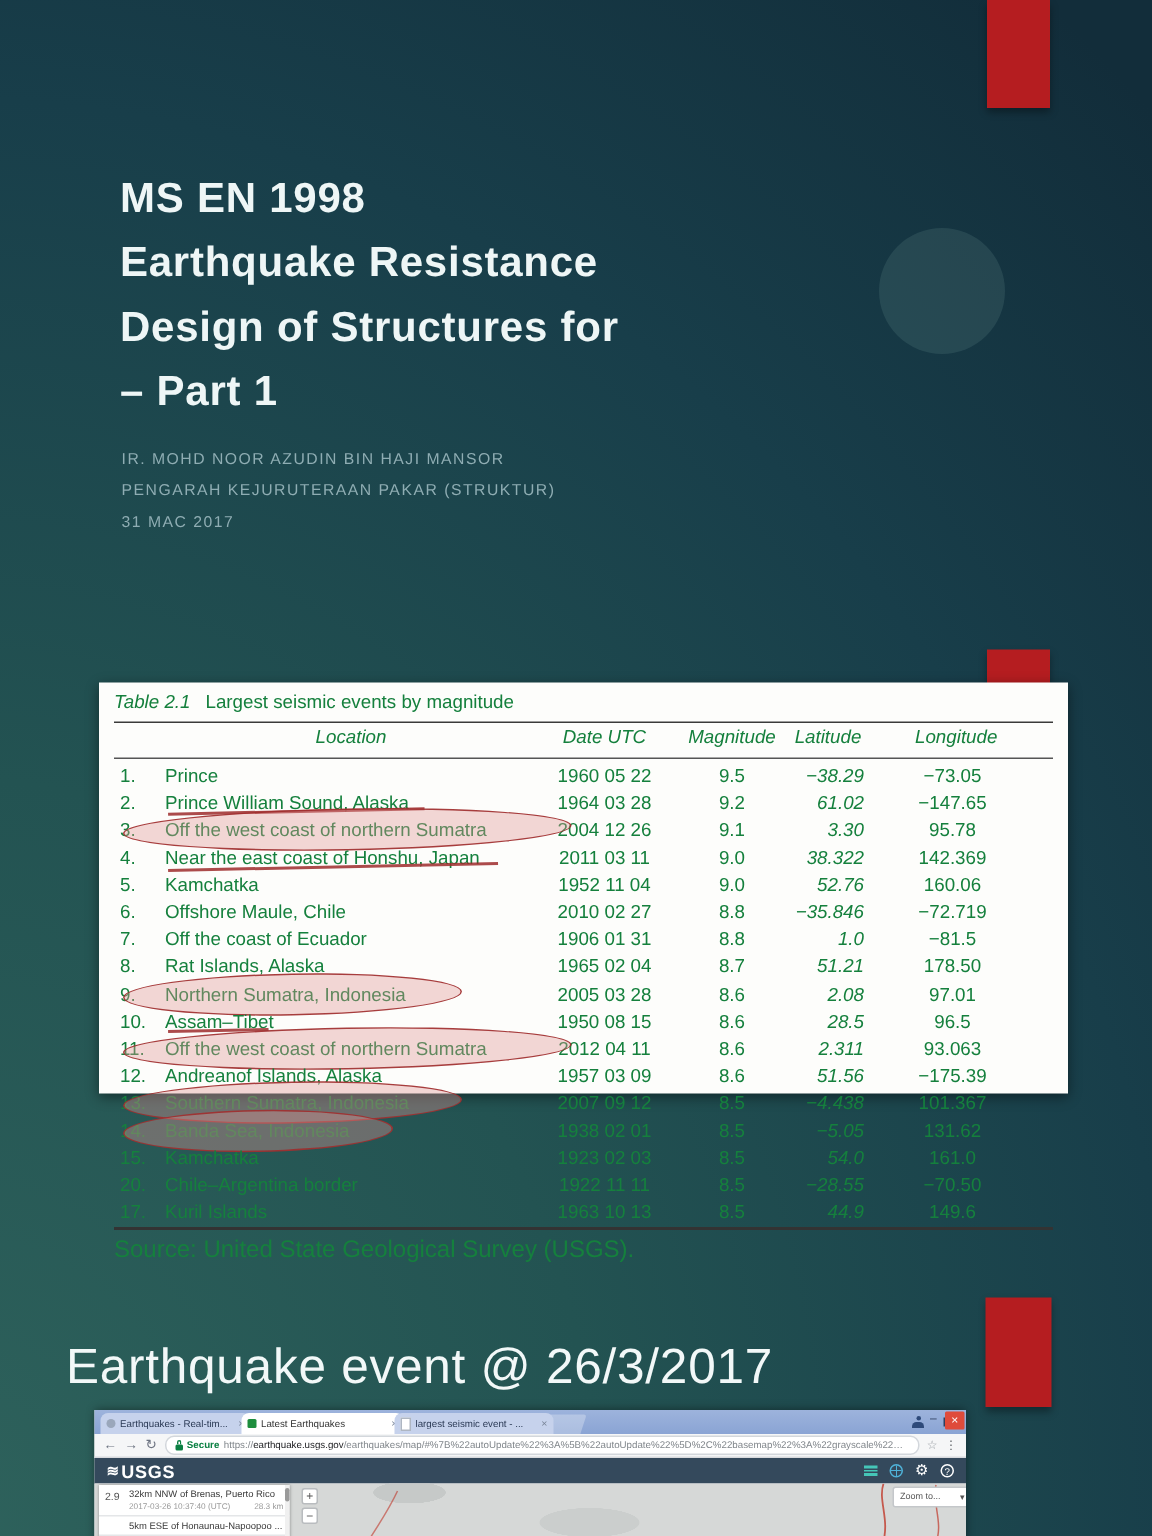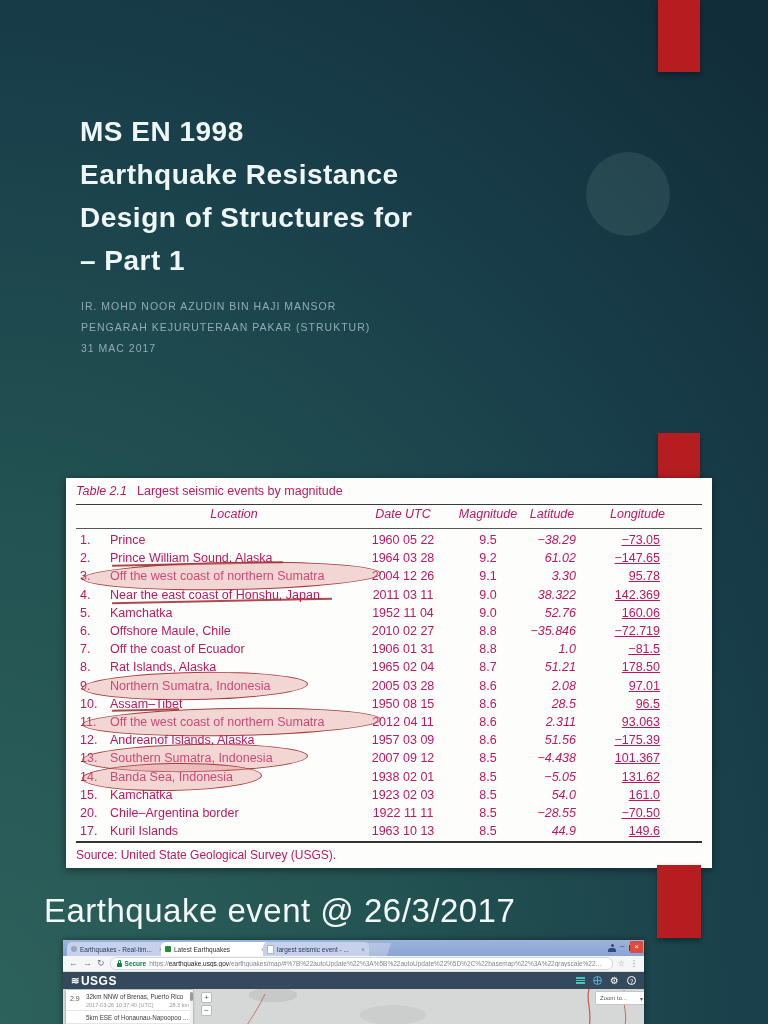--- a/index.html
+++ b/index.html
@@ -12,45 +12,45 @@
   #red-mid{left:658px;top:433px;width:42px;height:47px;}
   #red-bottom{left:657px;top:865px;width:44px;height:73px;}
   .deco-circle{position:absolute;left:586px;top:152px;width:84px;height:84px;border-radius:50%;
     background:rgba(140,185,178,.14);}
   
   .title{position:absolute;left:80px;top:110px;color:#eef6f6;font-size:28px;line-height:43px;
     font-weight:700;letter-spacing:.5px;}
   .subtitle{position:absolute;left:81px;top:296px;color:#8fadb3;font-size:10.5px;line-height:21px;letter-spacing:1px;}
   .heading2{position:absolute;left:44px;top:892px;color:#f2f8f8;font-size:33px;font-weight:300;letter-spacing:.5px;}
   
-  .table-panel{position:absolute;left:66px;top:478px;width:646px;height:390px;background:#fdfdfb;
-    color:#be185d;box-shadow:0 2px 8px rgba(0,0,0,.45);}
+  .table-panel{position:absolute;left:66px;top:455px;width:646px;height:274px;background:#fdfdfb;
+    color:#15803d;box-shadow:0 2px 8px rgba(0,0,0,.45);}
   .caption{position:absolute;left:10px;top:6px;font-size:12.5px;white-space:nowrap;}
   .cap-label{font-style:italic;margin-right:10px;}
   .rule-top{position:absolute;left:10px;right:10px;top:26px;border-top:1.6px solid #3a3a3a;}
   .thead{position:absolute;left:10px;top:29px;width:626px;display:grid;
     grid-template-columns:34px 248px 90px 80px 82px 92px;font-style:italic;font-size:12.5px;}
   .thead div{text-align:center;}
   .th-lat{padding-right:34px;}
   .th-lon{padding-right:42px;}
   .rule-mid{position:absolute;left:10px;right:10px;top:50px;border-top:1px solid #555;}
   .rows{position:absolute;left:10px;top:53px;width:626px;}
   .trow{display:grid;grid-template-columns:34px 248px 90px 80px 82px 92px;height:18.2px;
     align-items:center;font-size:12.5px;}
   .c-num{padding-left:4px;}
   .c-loc{position:relative;white-space:nowrap;}
   .c-date,.c-mag{text-align:center;}
   .c-lat{text-align:right;padding-right:34px;font-style:italic;}
-  .c-lon{text-align:right;padding-right:42px;text-decoration:underline;}
+  .c-lon{text-align:center;padding-right:42px;}
   .cloud{position:absolute;left:-28px;top:50%;transform:translateY(-50%) rotate(-1deg);height:26px;
     border:1.5px solid rgba(158,44,44,.9);border-radius:50%;background:rgba(224,150,150,.38);pointer-events:none;}
   .strike{position:absolute;left:2px;top:8px;height:4px;border-bottom:2px solid rgba(158,44,44,.85);
     transform:rotate(-1.2deg);pointer-events:none;}
   .rule-bottom{position:absolute;left:10px;right:10px;top:363px;border-top:2.5px solid #333;}
-  .source{position:absolute;left:10px;top:370px;font-size:12px;}
+  .source{position:absolute;left:10px;top:370px;font-size:16px;}
   
   .browser{position:absolute;left:63px;top:940px;width:581px;height:110px;background:#fff;
     box-shadow:0 0 6px rgba(0,0,0,.45);}
   .tabbar{position:absolute;left:0;top:0;width:100%;height:16px;background:linear-gradient(#9db3dc,#8aa4d4);}
   .tab{position:absolute;top:2px;height:14px;border-radius:5px 5px 0 0;font-size:6.5px;
     display:flex;align-items:center;gap:3px;padding:0 4px;color:#2b3a55;overflow:hidden;white-space:nowrap;}
   .tab.inactive{background:#c6d2ec;}
   .tab.active{background:#fff;color:#333;}
   .tab .close{margin-left:auto;color:#7a8699;font-size:7px;}
   .fav{flex:0 0 auto;}

